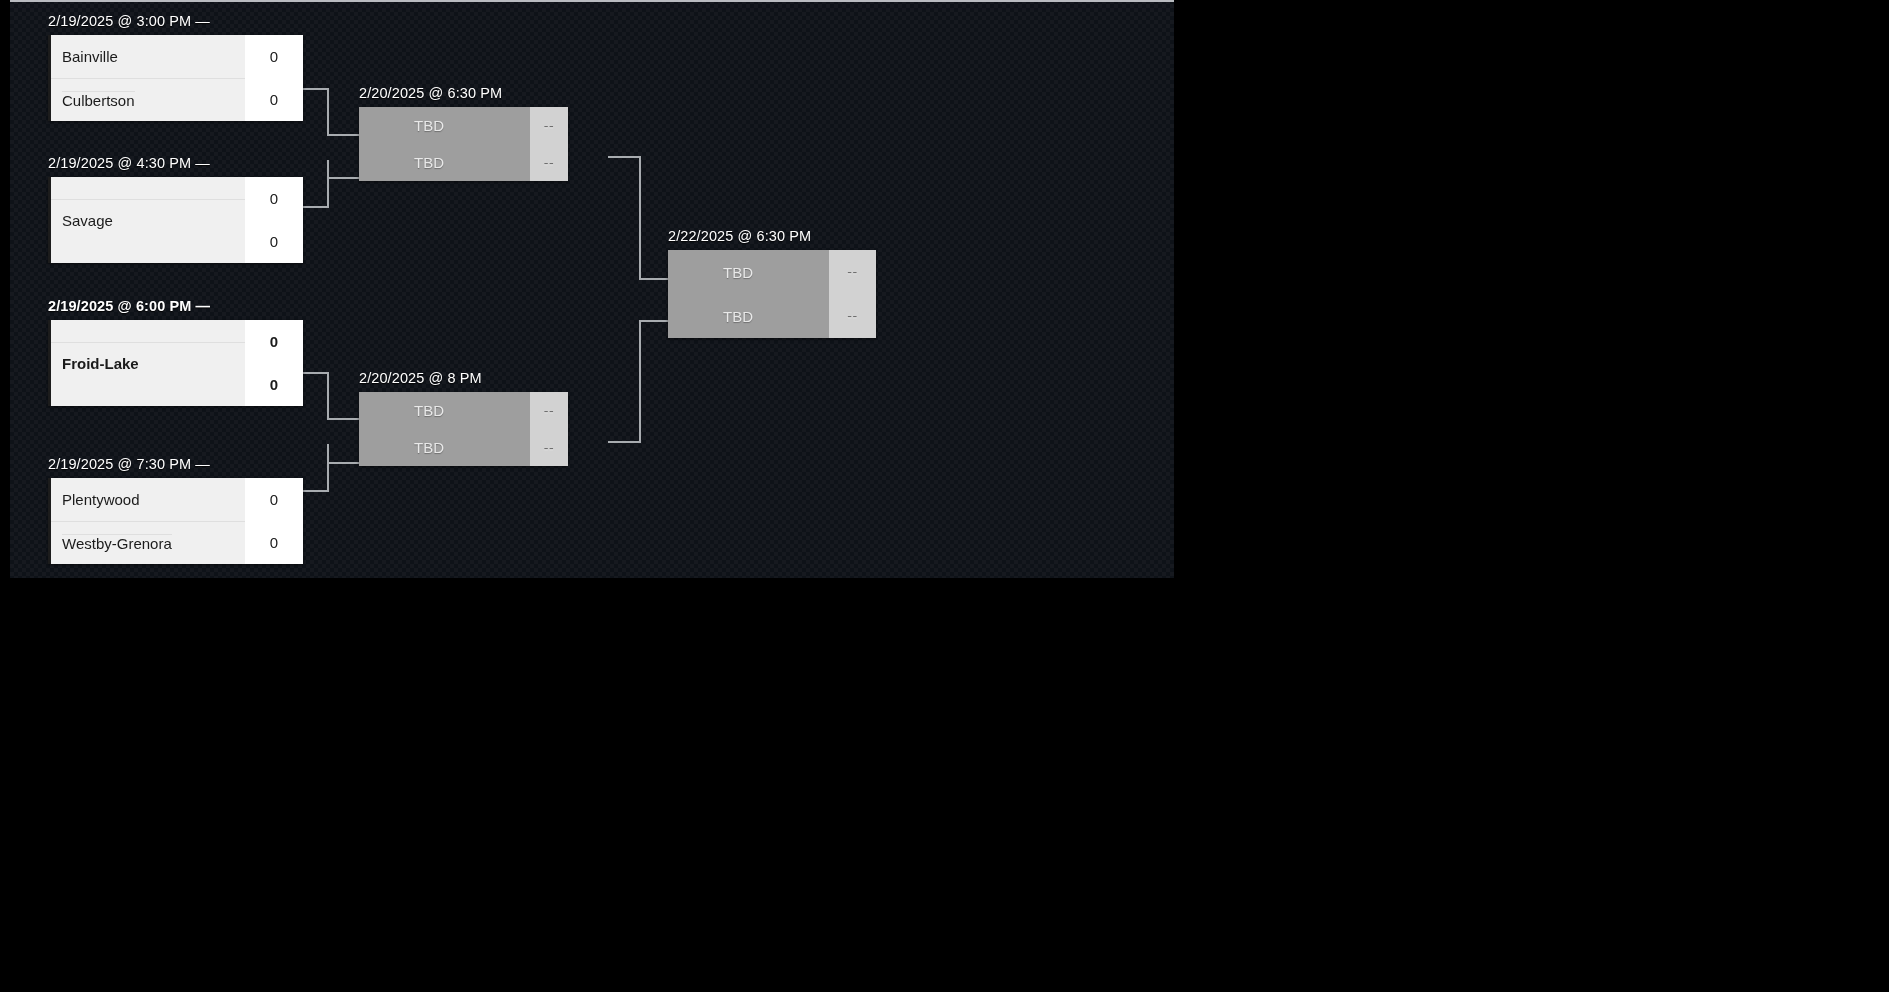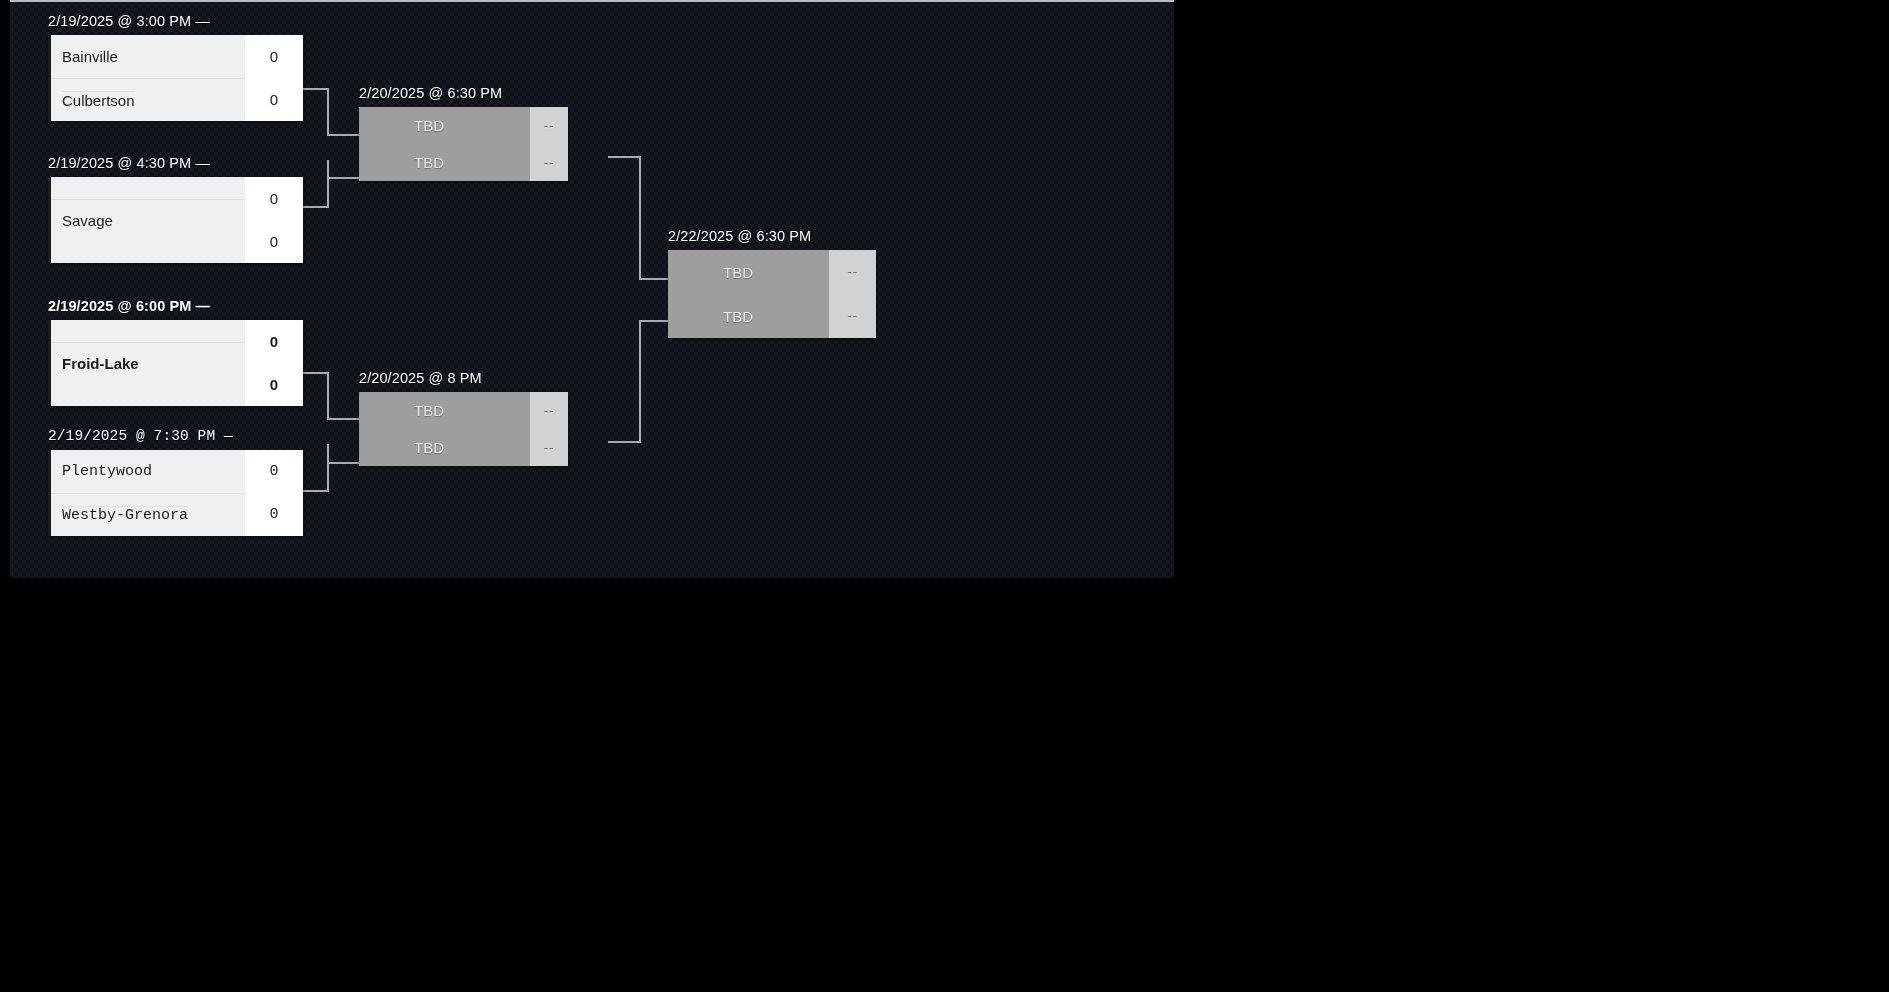--- a/index.html
+++ b/index.html
@@ -241,21 +241,21 @@
         <div class="score-row">
           <span class="score-val">0</span>
         </div>
         <div class="score-row">
           <span class="score-val">0</span>
         </div>
       </div>
     </div>
   </div>
 
-  <div class="match r1" style="left:38px; top:428px;font-family:Liberation Mono, monospace;">
+  <div class="match r1" style="left:38px; top:456px;">
     <div class="match-time">2/19/2025 @ 7:30 PM —</div>
     <div class="match-box">
       <div class="teams-col">
         <div class="team-row">
           <span class="team-name">Plentywood</span>
         </div>
         <div class="team-row divider">
           <span class="team-name">Westby-Grenora</span>
         </div>
       </div>

